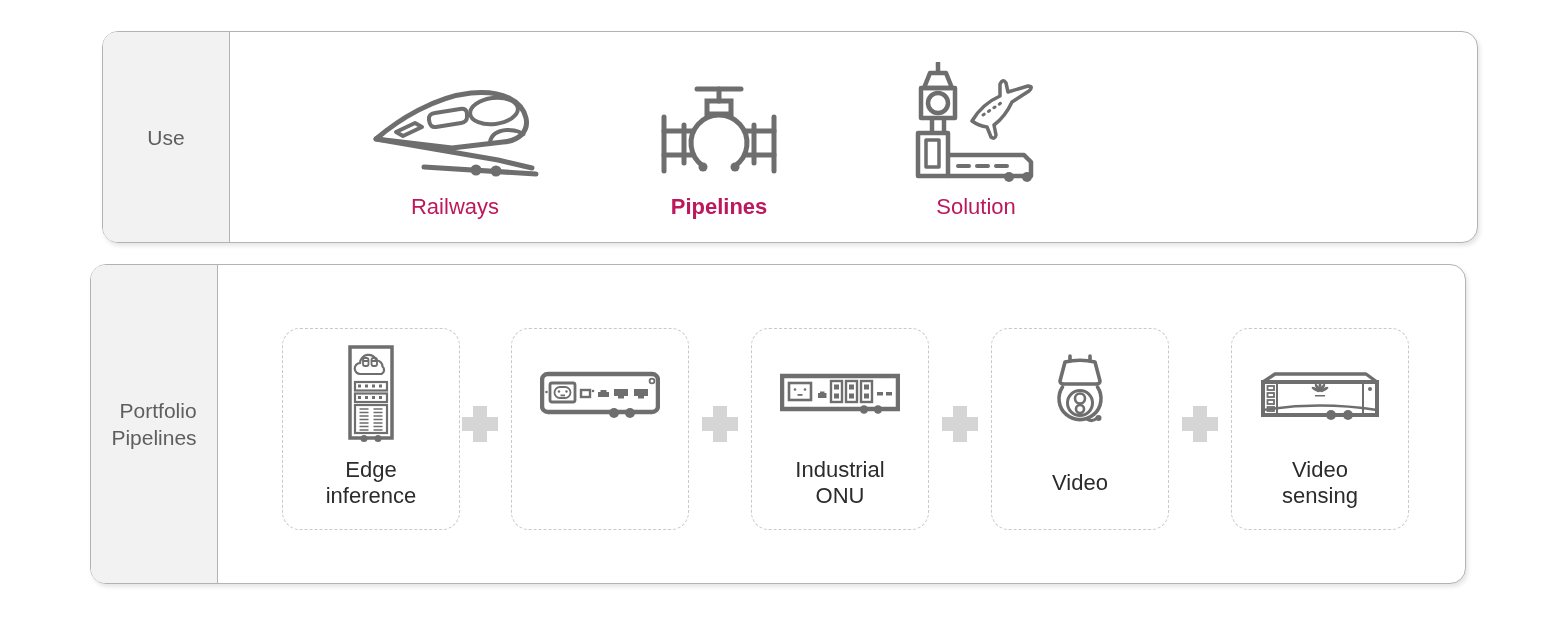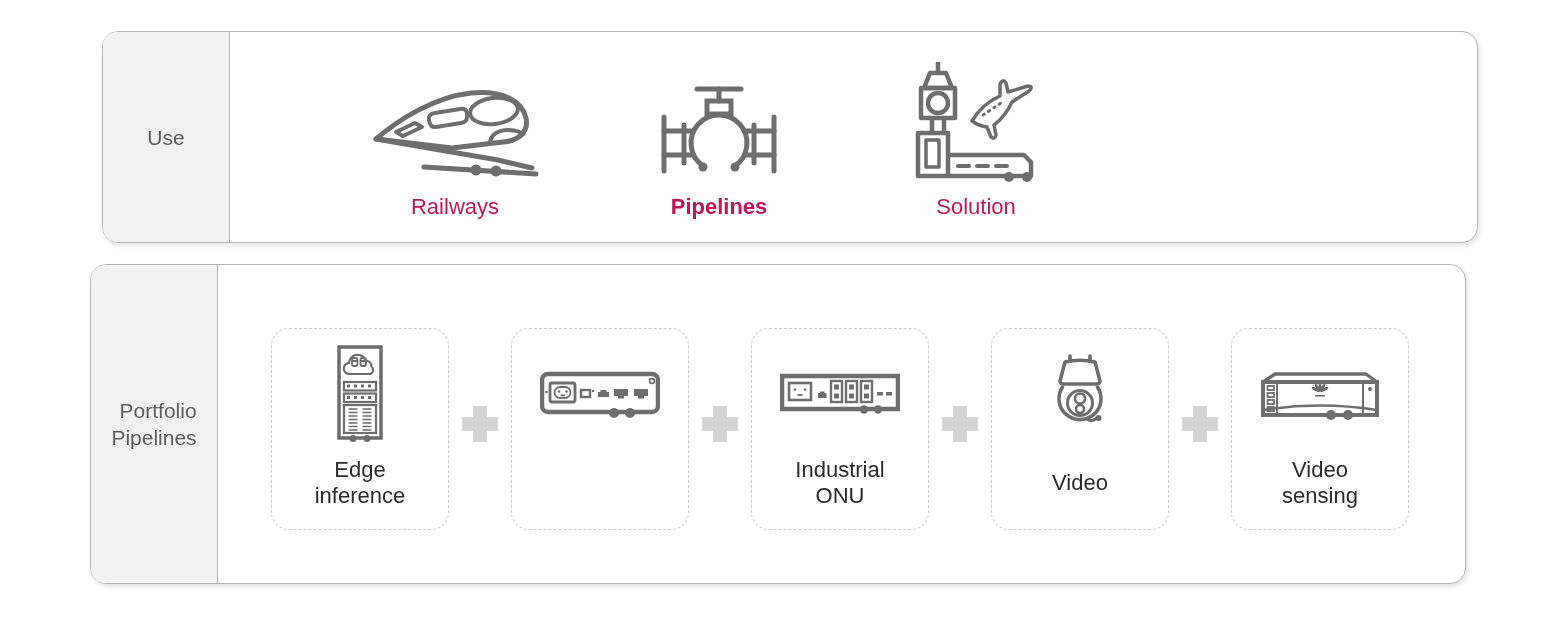--- a/index.html
+++ b/index.html
@@ -28,21 +28,21 @@
   .use-icon-area { height:132px; display:flex; align-items:flex-end; justify-content:center; }
   .use-label { margin-top:8px; font-size:22px; color:#be185d; white-space:nowrap; }
   .use-item-0 { left:202px; } .use-item-1 { left:466px;font-weight:bold; }
   .use-item-2 { left:723px; } .use-item-3 { left:981px; }
 
   
   .pbox {
     position:absolute; top:63px; width:176px; height:200px;
     border:1.5px dashed #c9c9c9; border-radius:18px; background:#ffffff;
   }
-  .pbox-0 { left:180px; } .pbox-1 { left:420px; } .pbox-2 { left:660px;text-decoration:underline; }
+  .pbox-0 { left:191px; } .pbox-1 { left:420px; } .pbox-2 { left:660px;text-decoration:underline; }
   .pbox-3 { left:900px; } .pbox-4 { left:1140px; }
   .pbox-icon-area { position:absolute; top:15px; left:0; right:0; height:100px;
     display:flex; align-items:center; justify-content:center; }
   .pbox-label-area { position:absolute; top:122px; left:0; right:0; height:64px;
     display:flex; flex-direction:column; align-items:center; justify-content:center;
     font-size:22px; line-height:26px; color:#2b2b2b; text-align:center; }
   .pbox-label-area span { display:block; white-space:nowrap; }
 
   
   .plus { position:absolute; top:141px; width:36px; height:36px; }

